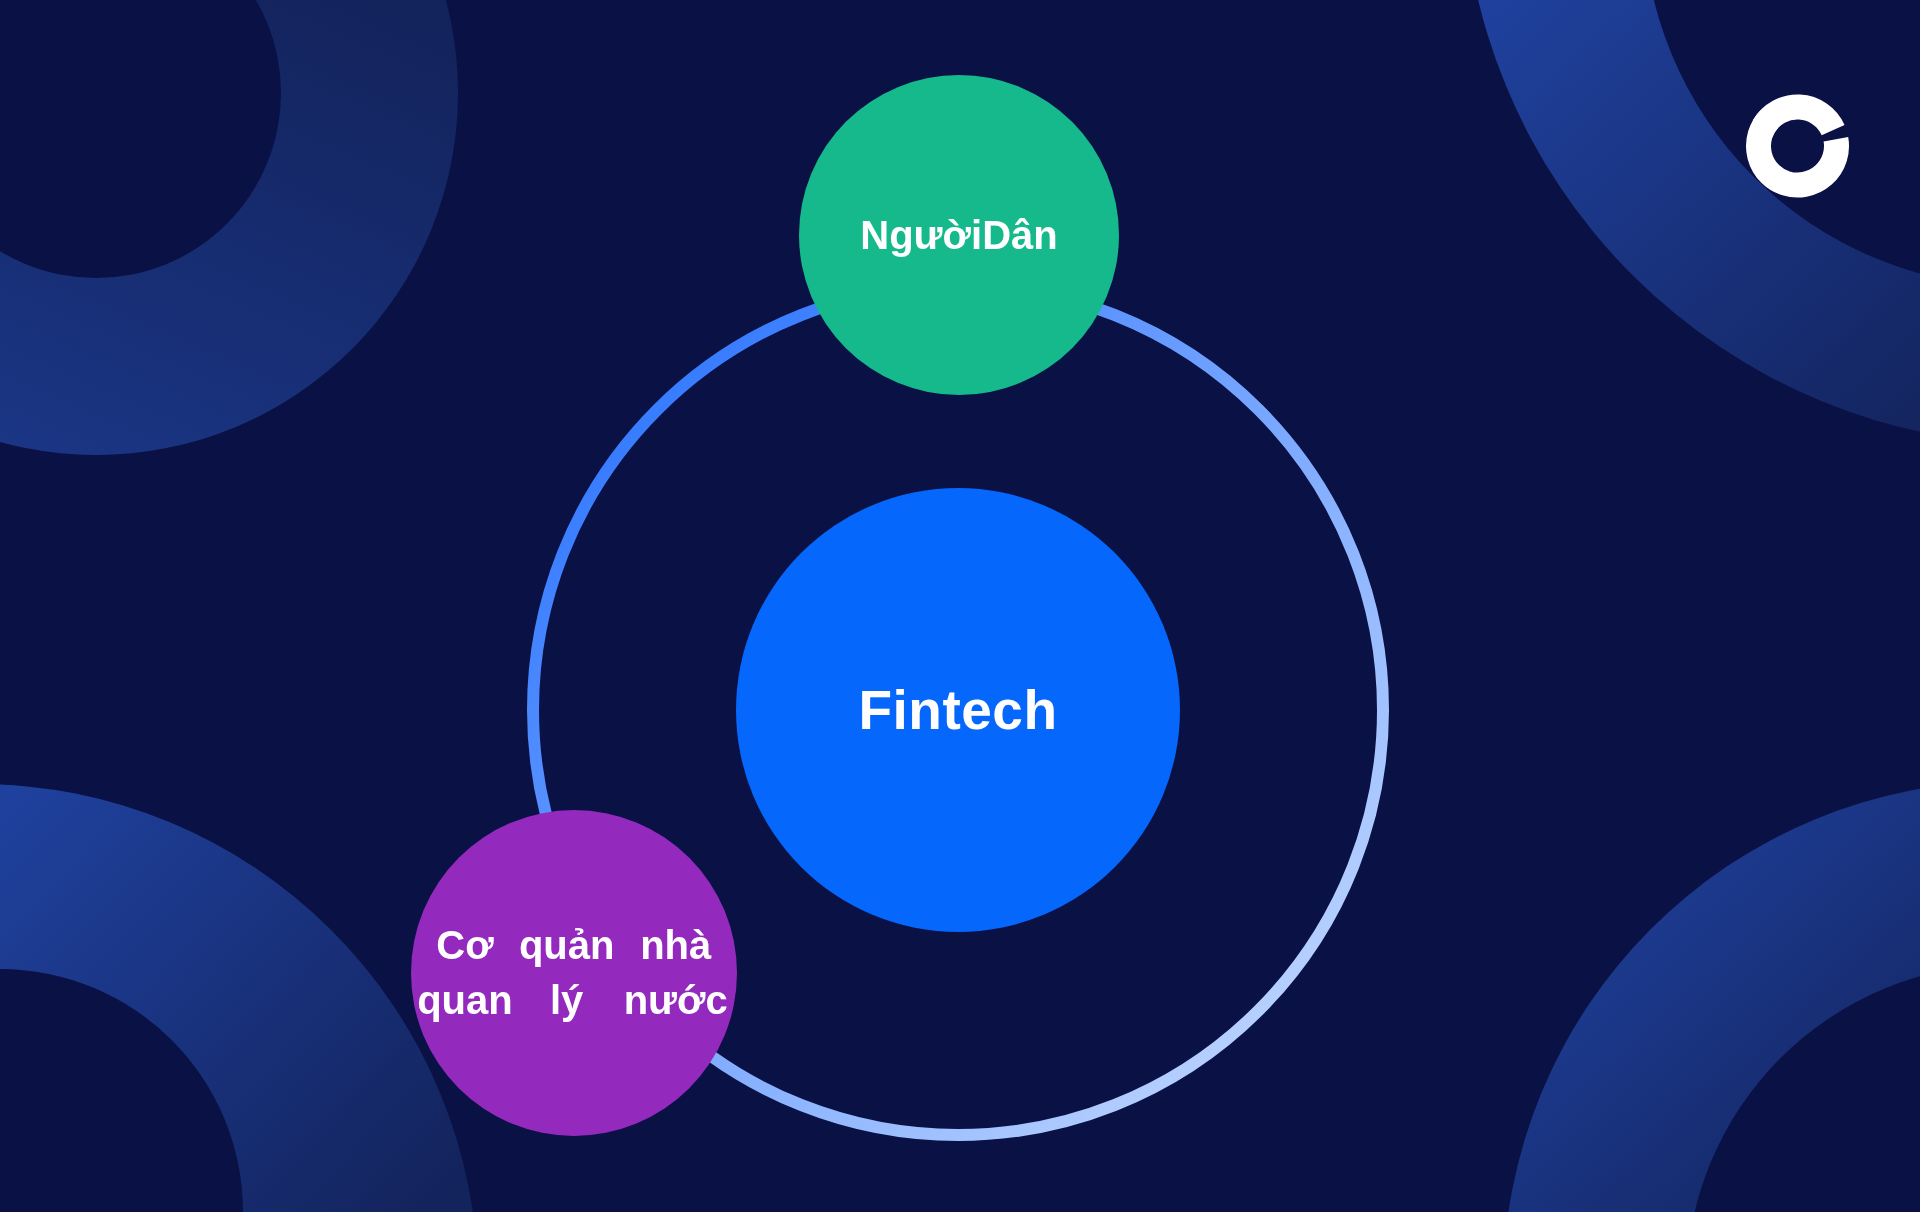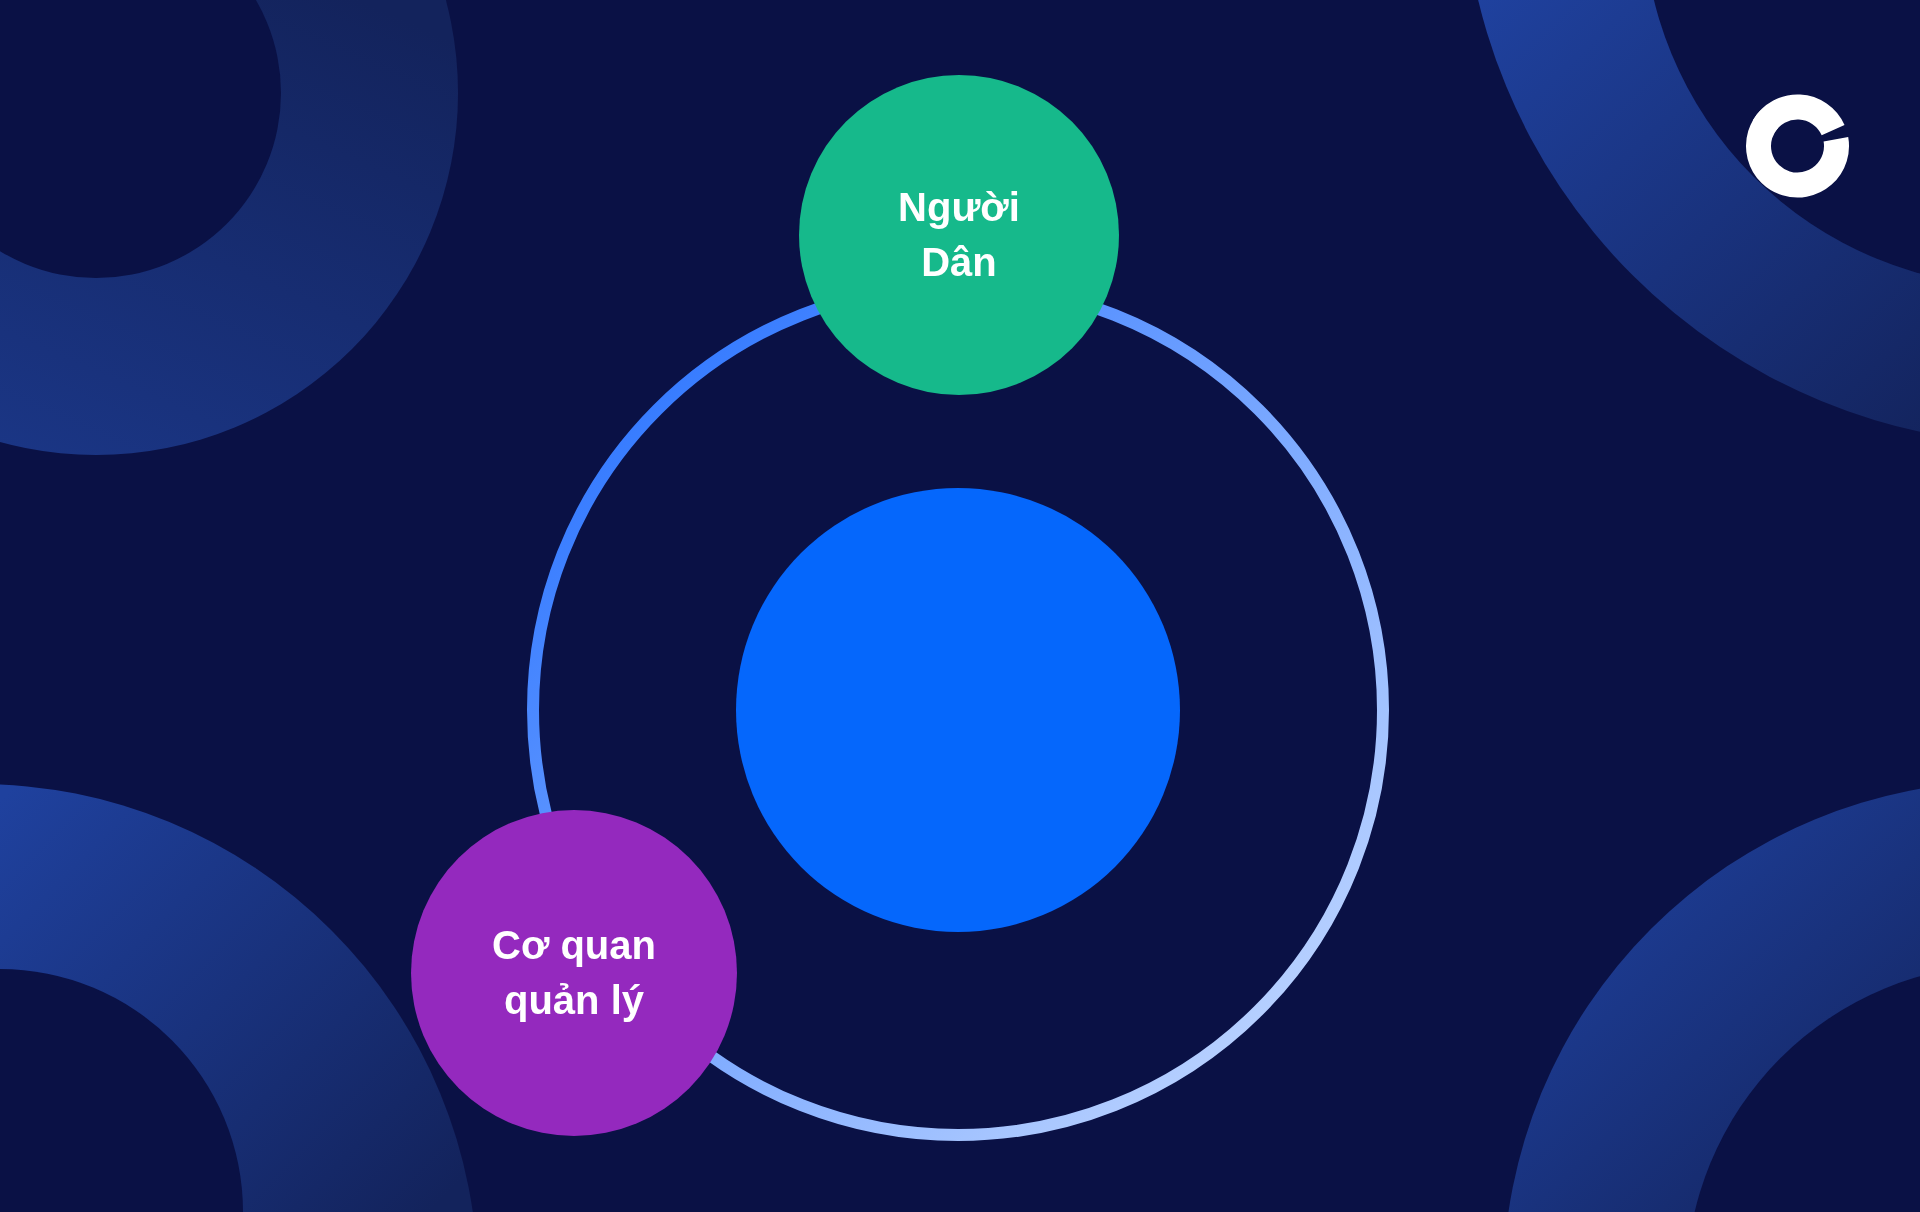--- a/index.html
+++ b/index.html
@@ -13,21 +13,21 @@
   body{background:var(--bg);font-family:"Liberation Sans","DejaVu Sans",sans-serif;}
   .stage{position:relative;width:1920px;height:1212px;background:var(--bg);overflow:hidden;}
   .bg-svg{position:absolute;left:0;top:0;width:1920px;height:1212px;display:block;}
   .bgfill{fill:var(--bg);}
   .st-light{stop-color:var(--decor-light);}
   .st-dark{stop-color:var(--decor-dark);}
   .st-ring-a{stop-color:var(--ring-from);}
   .st-ring-b{stop-color:var(--ring-to);}
   .node{
     position:absolute;border-radius:50%;
-    display:flex;flex-direction:column;align-items:center;justify-content:center;
+    display:flex;flex-direction:row;align-items:center;justify-content:center;
     color:var(--text);text-align:center;
   }
   .node-center{
     left:736px;top:488px;width:444px;height:444px;
     background:var(--center-circle);
     font-size:55px;font-weight:700;line-height:78px;letter-spacing:0.5px;
   }
   .node-sat{font-size:40px;font-weight:600;line-height:55px;}
   .node-top{left:799px;top:75px;width:320px;height:320px;background:var(--top-circle);}
   .node-right{left:1212px;top:740px;width:324px;height:324px;background:var(--right-circle);}
@@ -72,31 +72,33 @@
     <circle cx="2043" cy="-136" r="581" fill="url(#gTR)"></circle>
     <circle cx="2020" cy="-90" r="377" class="bgfill"></circle>
 
     <circle cx="2008" cy="1286" r="505" fill="url(#gBR)"></circle>
     <circle cx="2008" cy="1286" r="322" class="bgfill"></circle>
 
     <circle cx="958" cy="710" r="425" fill="none" stroke="url(#gRing)" stroke-width="12"></circle>
   </svg>
 
   <div class="node node-center">
+    <div>Fintech</div>
   </div>
 
   <div class="node node-sat node-top">
     <div>Người</div>
     <div>Dân</div>
   </div>
 
 
   <div class="node node-sat node-left">
     <div>Cơ quan</div>
     <div>quản lý</div>
+    <div>nhà nước</div>
   </div>
 
   <svg class="logo-svg" viewBox="1738 87 120 120" xmlns="http://www.w3.org/2000/svg">
     <g stroke="#FFFFFF" stroke-width="25" fill="none" stroke-linecap="butt" style="stroke:var(--logo)">
       <path d="M 1763.7 126.5 A 39 39 0 0 1 1833.1 130.1"></path>
       <path d="M 1835.9 139.2 A 39 39 0 1 1 1769.5 118.9"></path>
     </g>
   </svg>
 
 </div>

